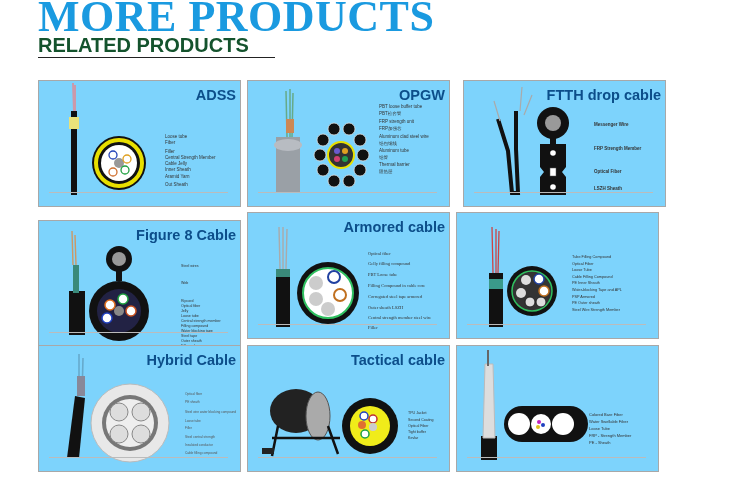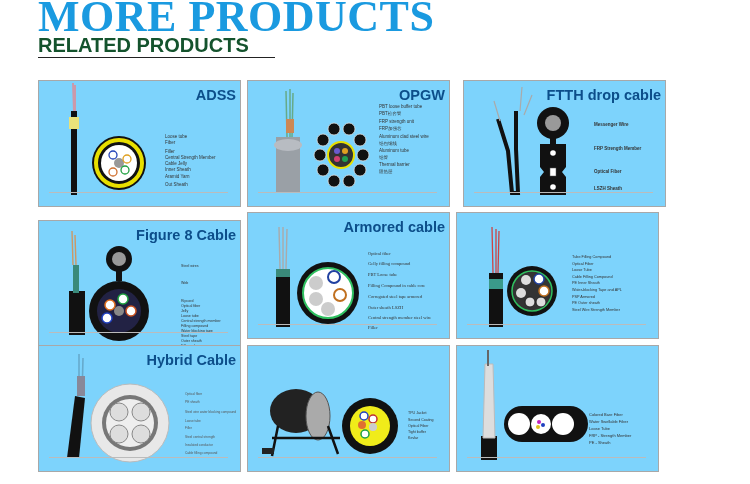--- a/index.html
+++ b/index.html
@@ -243,20 +243,21 @@
       <circle cx="125" cy="81" r="4" fill="#ccc"></circle>
       <circle cx="117" cy="88" r="4" fill="#fff" stroke="#20a040" stroke-width="1.5"></circle>
       <g class="lbl" style="font-size:3.6px;">
         <text x="160" y="68">TPU Jacket</text>
         <text x="160" y="75">Second Coating</text>
         <text x="160" y="81">Optical Fiber</text>
         <text x="160" y="87">Tight buffer</text>
         <text x="160" y="93">Kevlar</text>
       </g>
     </svg>
+    <div class="card-title">Tactical cable</div>
     <div class="baseline"></div>
   </div>
 
   <div class="card" style="left:418px;top:265px;">
     <svg width="203" height="127">
       <rect x="24" y="90" width="16" height="24" fill="#111"></rect>
       <path d="M28 18 L26 92 L38 92 L36 18 Z" fill="#ddd" stroke="#bbb"></path>
       <rect x="30" y="4" width="2" height="16" fill="#666"></rect>
       <rect x="47" y="60" width="84" height="36" rx="18" fill="#111"></rect>
       <circle cx="62" cy="78" r="11" fill="#fff"></circle>

